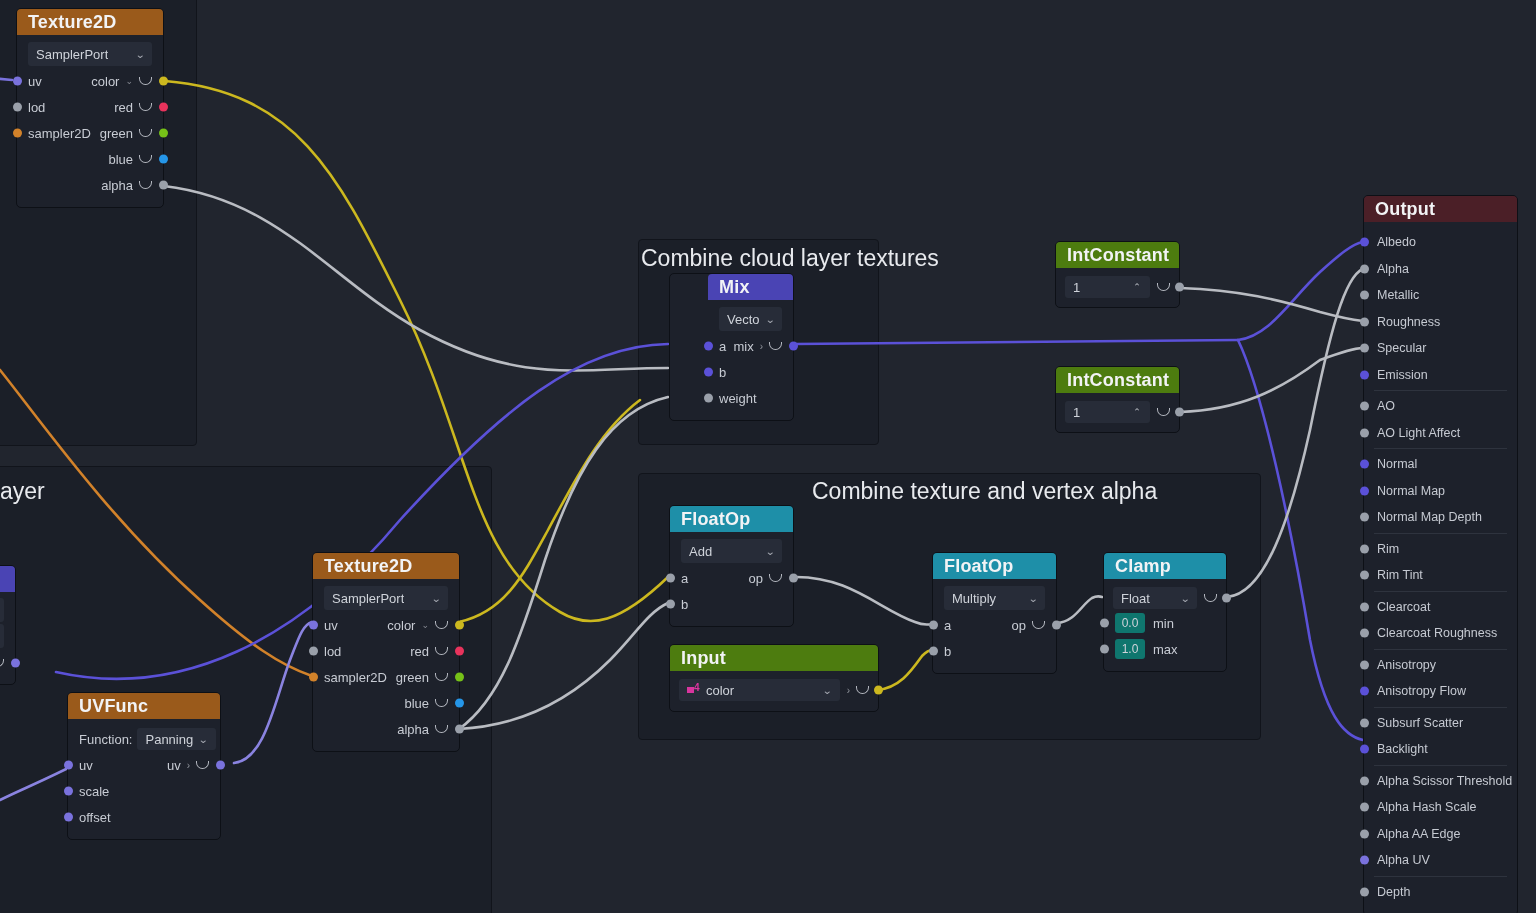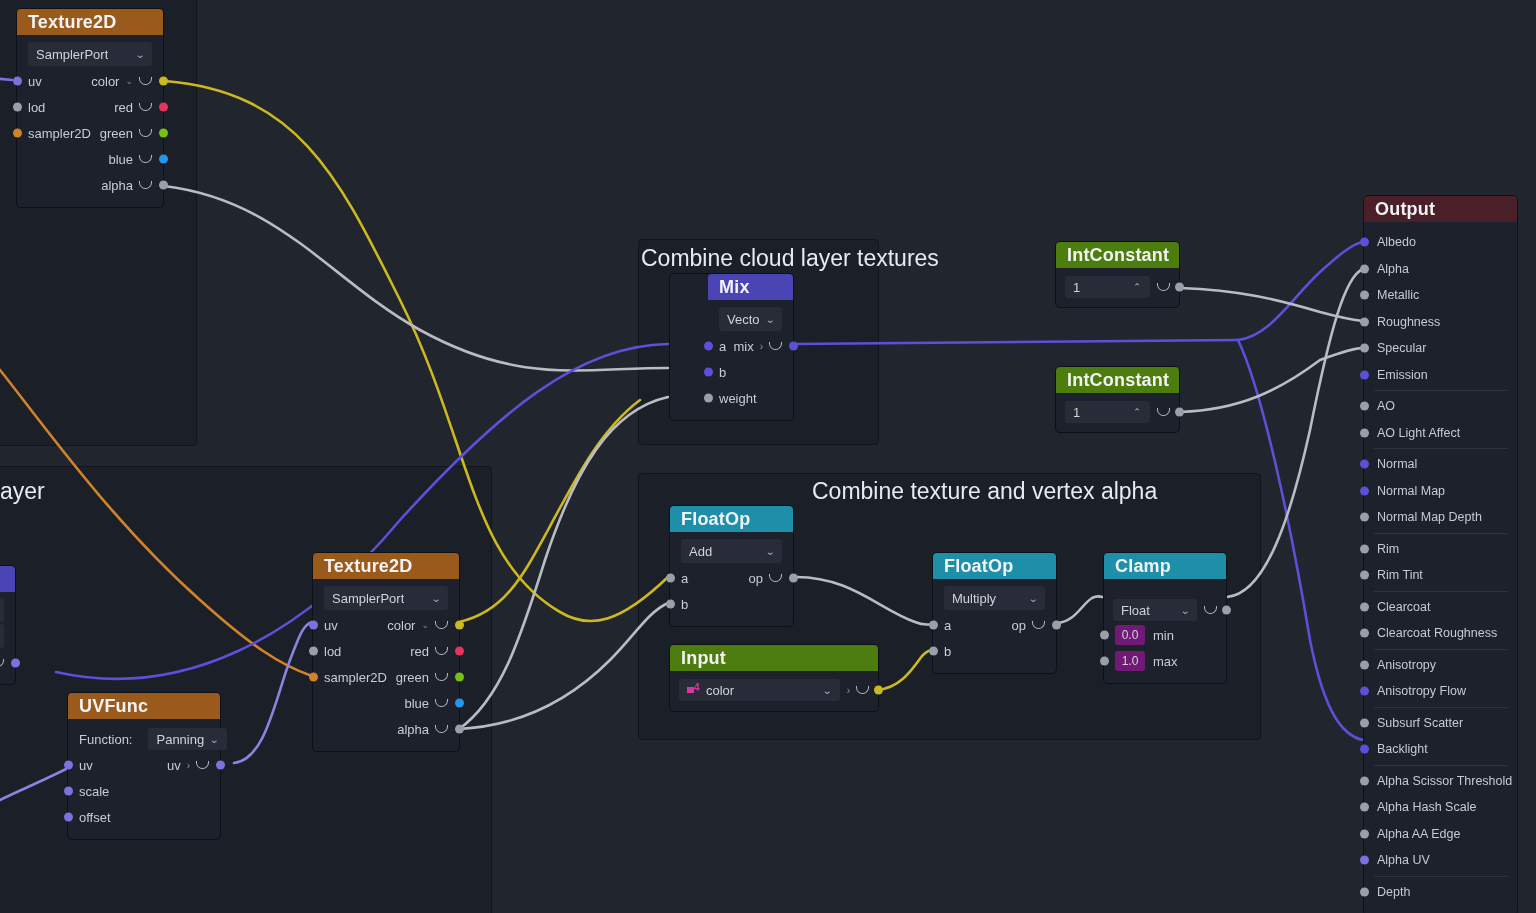--- a/index.html
+++ b/index.html
@@ -43,21 +43,21 @@
   .row .left{flex:0 0 auto;}
   .row .right{margin-left:auto;display:flex;align-items:center;gap:6px;}
   .row .fieldlabel{color:#c8ccd4;}
   .mini-chev{font-size:9px;opacity:.6;}
   .arrow{font-size:10px;opacity:.65;}
   .curve{display:inline-block;width:13px;height:8px;position:relative;}
   .curve::before{content:"";position:absolute;left:0;top:0;width:11px;height:7px;
       border:1.6px solid #cfd3da;border-top:none;border-radius:0 0 9px 9px;opacity:.85;}
   .spin{display:inline-block;width:10px;text-align:center;color:#cfd3da;font-size:9px;line-height:1;opacity:.9;}
 
-  .numbox{width:30px;height:20px;background:#701a75;border-radius:3px;display:flex;
+  .numbox{width:30px;height:20px;background:#0f766e;border-radius:3px;display:flex;
       align-items:center;justify-content:center;font-size:12px;color:#cfd3da;margin-right:8px;}
 
   
   .sock{position:absolute;width:9px;height:9px;border-radius:50%;top:50%;
         transform:translateY(-50%);}
   .sock.in{left:-4.5px;}
   .sock.out{right:-4.5px;}
   .s-grey{background:#9aa0aa;}
   .s-purple{background:#5b51d8;}
   .s-purple-l{background:#7a72dd;}
@@ -261,21 +261,21 @@
           <span class="curve"></span>
         </span>
         <span class="sock out s-grey"></span>
       </div>
     </div>
   </div>
 
   <div class="node" style="left:67px;top:692px;width:154px;">
     <div class="node-header hdr-orange">UVFunc</div>
     <div class="node-body">
-      <div style="display:flex;align-items:center;padding:0 11px;height:26px;gap:16px;">
+      <div style="display:flex;align-items:center;padding:0 11px;height:26px;gap:5px;">
         <span style="font-size:13px;color:#c8ccd4;">Function:</span>
         <span class="combo" style="margin:0;flex:1;height:22px;">
           <span class="cap">Panning</span>
           <span class="chev">⌄</span>
         </span>
       </div>
       <div class="row">
         <span class="sock in s-purple-l"></span>
         <span class="left">uv</span>
         <span class="right">
@@ -418,21 +418,21 @@
       <div class="row">
         <span class="sock in s-grey"></span>
         <span class="left">b</span>
       </div>
     </div>
   </div>
 
   <div class="node" style="left:1103px;top:552px;width:124px;">
     <div class="node-header hdr-teal">Clamp</div>
     <div class="node-body">
-      <div class="row" style="padding:0 9px;height:24px;margin-top:12px;">
+      <div class="row" style="padding:0 9px;height:24px;">
         <span class="combo" style="margin:0;flex:1;height:22px;">
           <span class="cap">Float</span>
           <span class="chev">⌄</span>
         </span>
         <span class="right" style="padding-left:7px;">
           <span class="curve"></span>
         </span>
         <span class="sock out s-grey"></span>
       </div>
       <div class="row">

